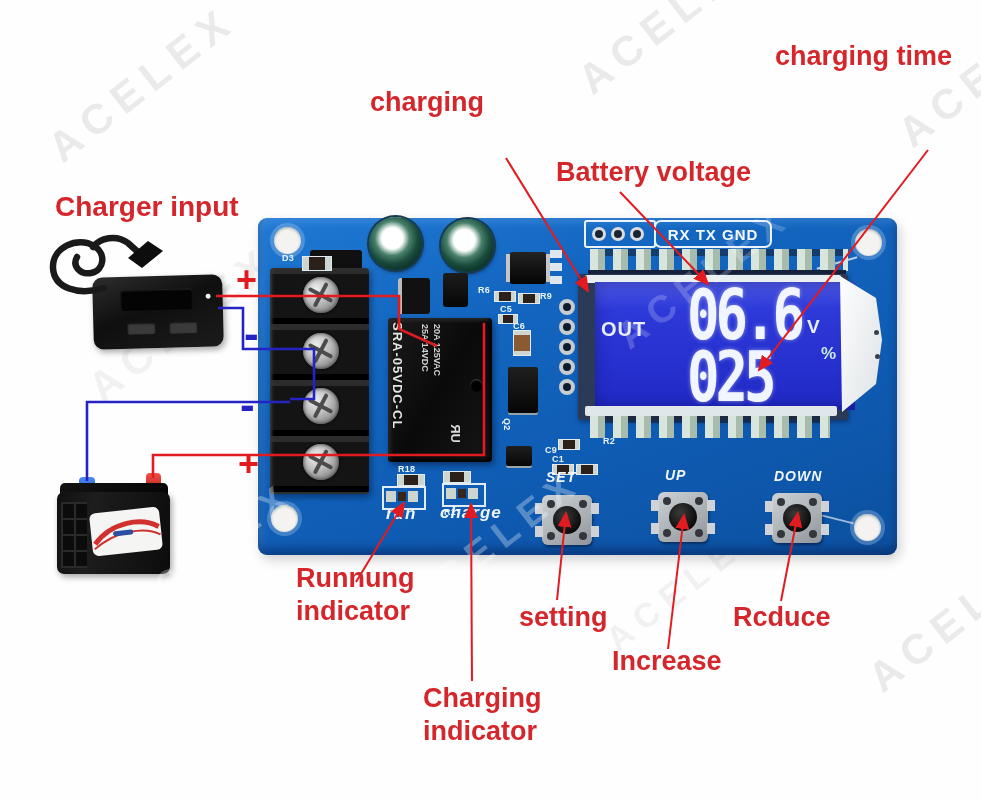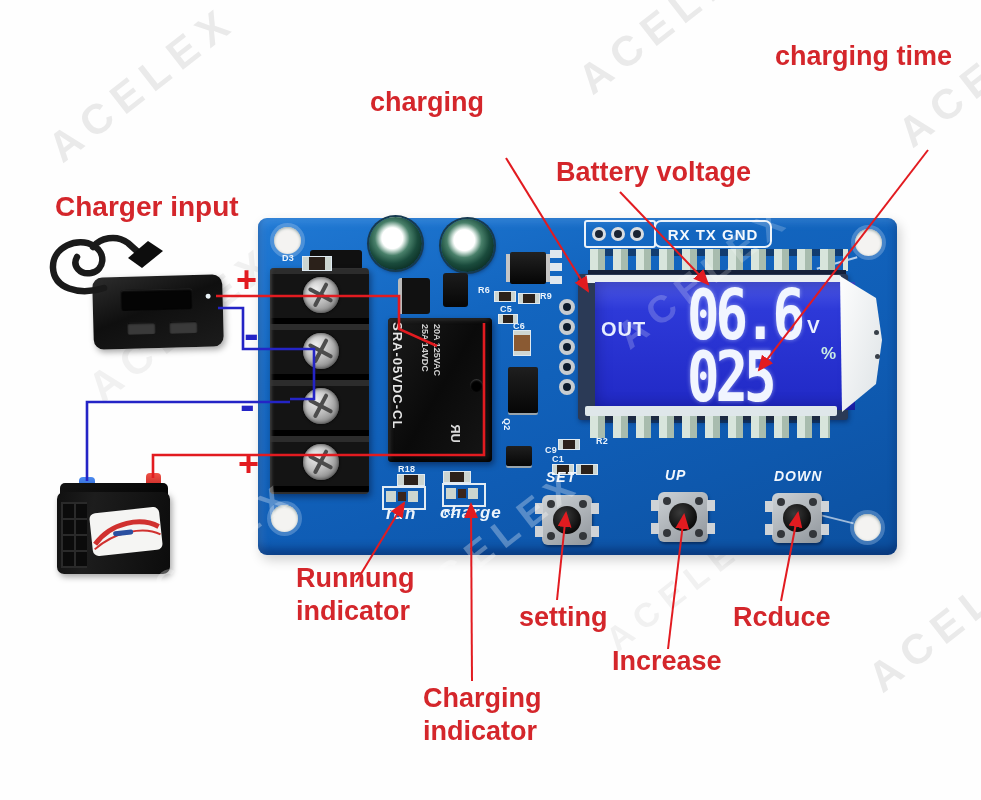--- a/index.html
+++ b/index.html
@@ -156,21 +156,21 @@
     <div class="hole-s" style="left:301px;top:141px;"></div>
     <div class="hole-s" style="left:301px;top:161px;"></div>
 
     <span class="silk" style="left:255px;top:104px;">C6</span>
     <div class="abs" style="left:255px;top:112px;width:16px;height:24px;background:linear-gradient(180deg,#cfd6d2 0 18%,#8a5a33 18% 82%,#cfd6d2 82%);border:1px solid #dfeaf2;"></div>
     <div class="sot" style="left:250px;top:149px;width:30px;height:46px;"></div>
     <span class="silk" style="left:253px;top:200px;transform:rotate(90deg);transform-origin:left top;">Q2</span>
     <div class="sot" style="left:248px;top:228px;width:26px;height:20px;"></div>
     <span class="silk" style="left:287px;top:228px;">C9</span>
 
-    <span class="silk" style="left:338px;top:219px;">R2</span>
+    <span class="silk" style="left:322px;top:219px;padding-left:23px;">R2</span>
     <div class="chip" style="left:300px;top:221px;width:20px;height:9px;"></div>
     <span class="silk" style="left:294px;top:237px;">C1</span>
     <div class="chip" style="left:294px;top:246px;width:20px;height:9px;"></div>
     <div class="chip" style="left:318px;top:246px;width:20px;height:9px;"></div>
 
     <span class="silk" style="left:140px;top:247px;">R18</span>
     <div class="chip" style="left:139px;top:256px;width:26px;height:10px;"></div>
     <div class="ledbox" style="left:124px;top:268px;"></div>
     <span class="runlbl" style="left:128px;top:286px;">run</span>
     <span class="silk" style="left:186px;top:244px;margin-top:46px;">R17</span>

